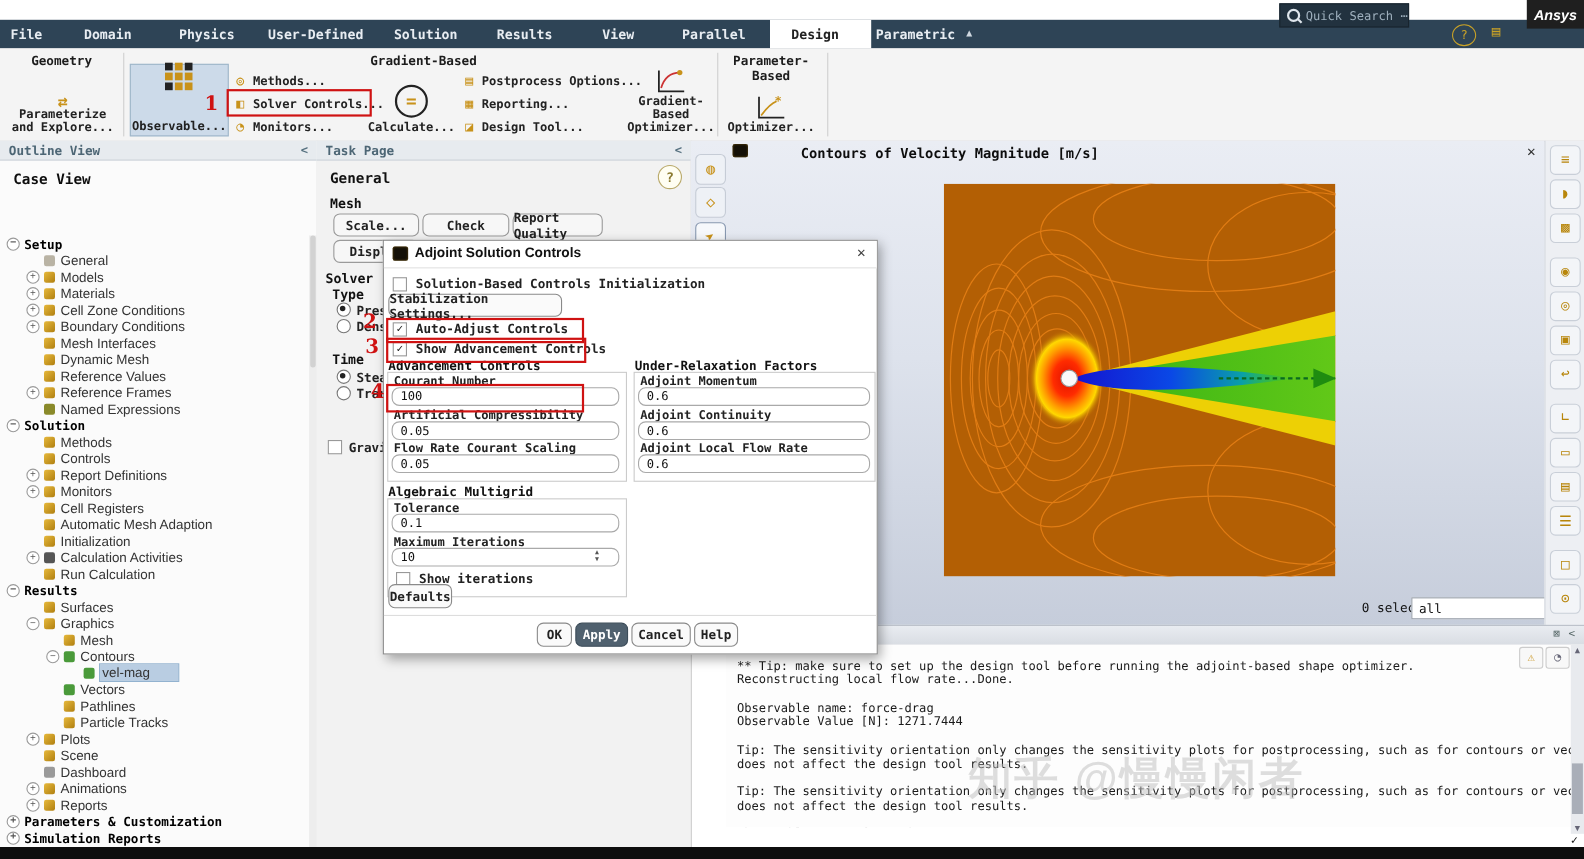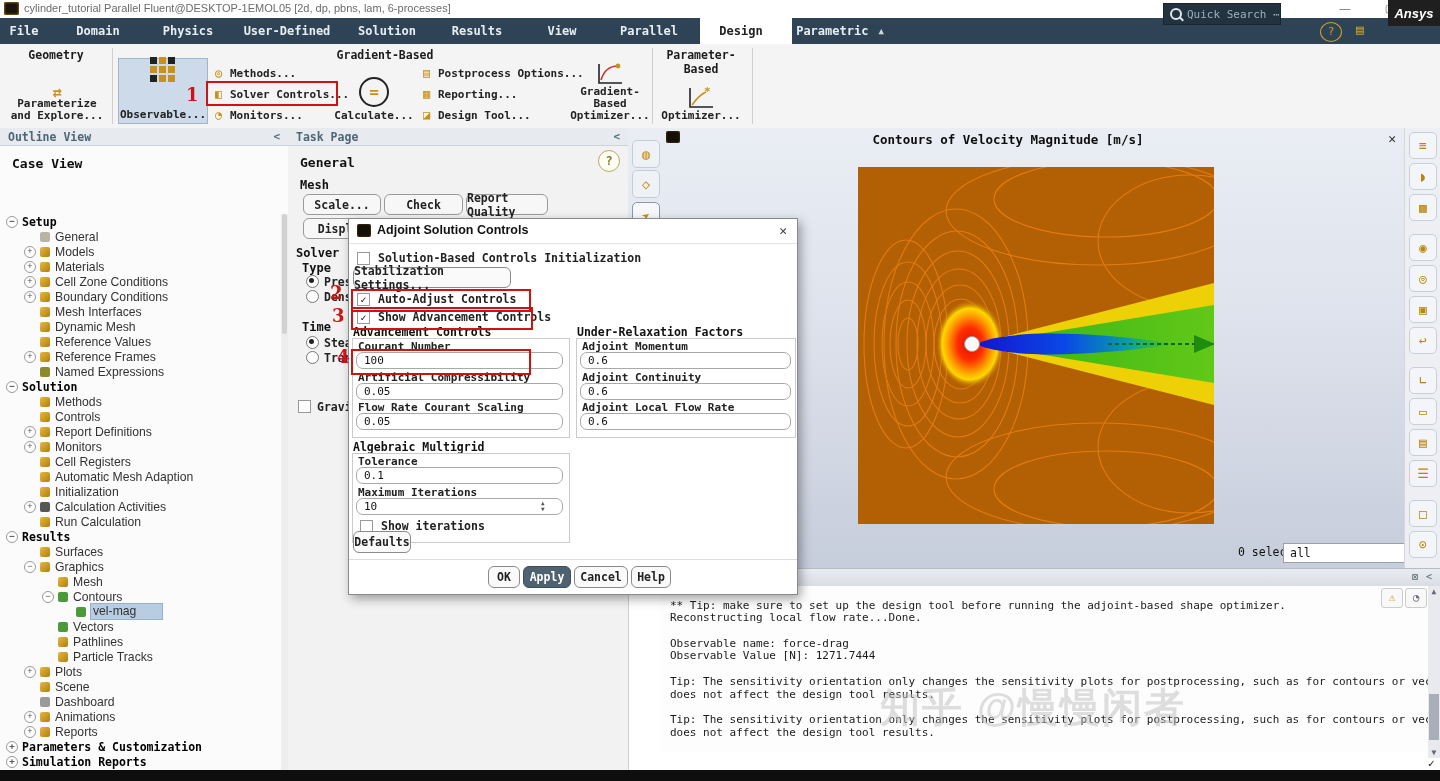--- a/index.html
+++ b/index.html
@@ -79,21 +79,21 @@
   .radio{display:inline-block;width:11px;height:11px;border:1px solid #777;border-radius:50%;background:#fff;
      vertical-align:-2px;margin-right:5px;position:relative;}
   .radio.on::after{content:"";position:absolute;left:2px;top:2px;width:5px;height:5px;background:#222;border-radius:50%;}
   .tp-opt{position:absolute;font-size:11.5px;font-weight:bold;color:#222;white-space:nowrap;}
   .cbx{display:inline-block;width:11px;height:11px;border:1px solid #999;background:#fff;vertical-align:-2px;margin-right:6px;
      font-size:10px;line-height:11px;text-align:center;color:#111;font-weight:bold;}
 
   
   .graphics{left:628px;top:128px;width:776px;height:440px;
      background:linear-gradient(180deg,#eaedf4 0%,#dde2ec 45%,#c6cddb 100%);}
-  .gtitle{position:absolute;left:100px;top:4px;width:560px;text-align:center;font-size:12.5px;font-weight:bold;color:#0d0d0d;}
+  .gtitle{position:absolute;left:100px;top:4px;width:560px;font-size:12.5px;font-weight:bold;color:#0d0d0d;}
   .gclose{position:absolute;right:8px;top:3px;font-size:13px;color:#333;}
   .gtabico{position:absolute;left:38px;top:3px;width:14px;height:12px;background:#141007;border-radius:2px;box-shadow:inset 0 0 2px #7a5a10;}
   .gtool{position:absolute;width:26px;height:26px;border:1px solid #c6ccd6;border-radius:5px;background:#eef1f6;
      color:#c8921a;font-size:14px;display:flex;align-items:center;justify-content:center;}
   .gtool.on{border:1px solid #8898b0;background:#f6f8fb;}
   .gsel{position:absolute;font-size:11.5px;color:#111;}
   .gcombo{position:absolute;height:18px;background:#fff;border:1px solid #9aa0ab;font-size:11.5px;color:#111;
      display:flex;align-items:center;padding-left:6px;}
   .gcombo .dd{margin-left:auto;margin-right:6px;font-size:9px;color:#555;}
 
@@ -137,27 +137,20 @@
   .spin{position:absolute;display:flex;flex-direction:column;font-size:6px;color:#555;line-height:6px;}
   .dsep{position:absolute;left:0;width:100%;height:1px;background:#ddd;}
   .apply{background:#50616f;color:#fff;border:1px solid #3c4c59;}
   .bottombar{left:0;top:770px;width:1440px;height:11px;background:#0e0e0e;}
 </style>
 </head>
 <body>
 
 <div id="app">
 
-  <div class="abs titlebar">
-    <div class="appico"></div>
-    <div class="ttl">cylinder_tutorial Parallel Fluent@DESKTOP-1EMOL05  [2d, dp, pbns, lam, 6-processes]</div>
-    <div class="winbtn" style="left:1330px;">—</div>
-    <div class="winbtn" style="left:1375px;">▢</div>
-    <div class="winbtn" style="left:1415px;">✕</div>
-  </div>
 
   <div class="abs menubar">
 
   <div class="mtab" style="width: 58px;">
         <span>File</span>
         <span class="caret" style="visibility: hidden;"></span>
       </div>
       <div class="mtab" style="width: 90px;">
         <span>Domain</span>
         <span class="caret" style="visibility: hidden;"></span>

